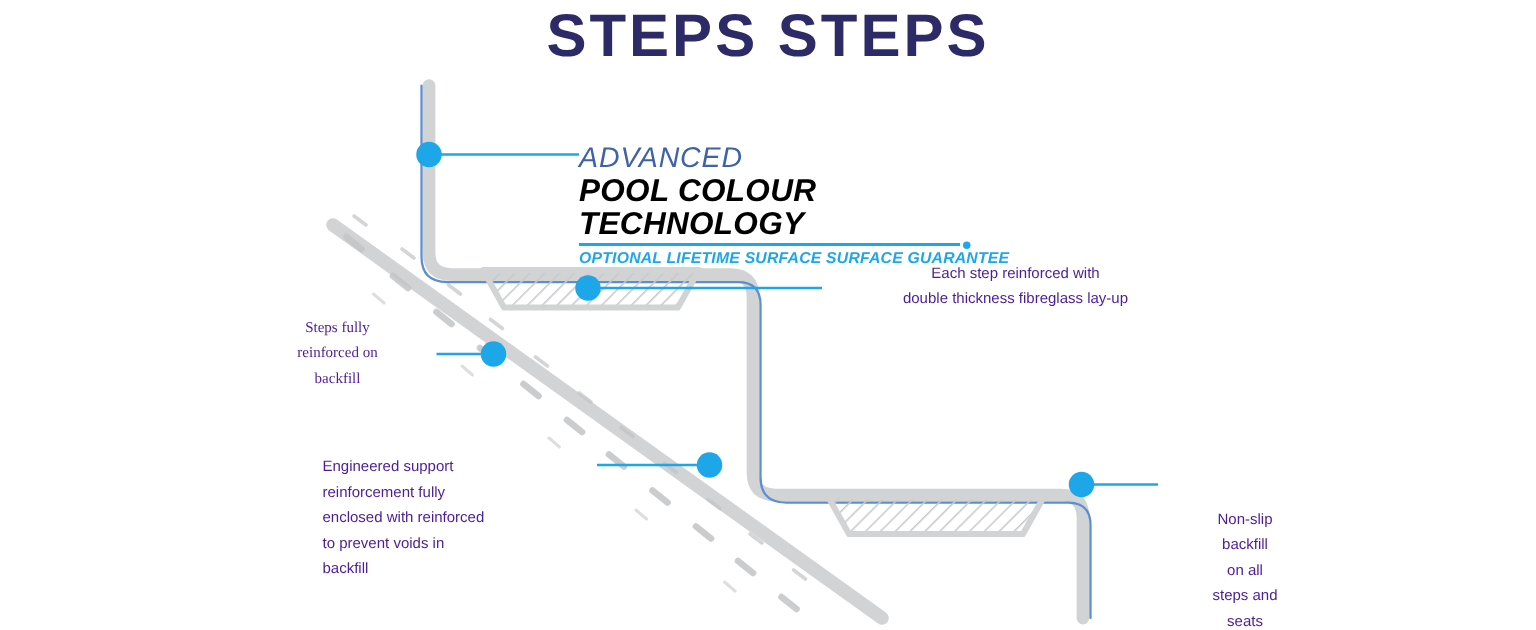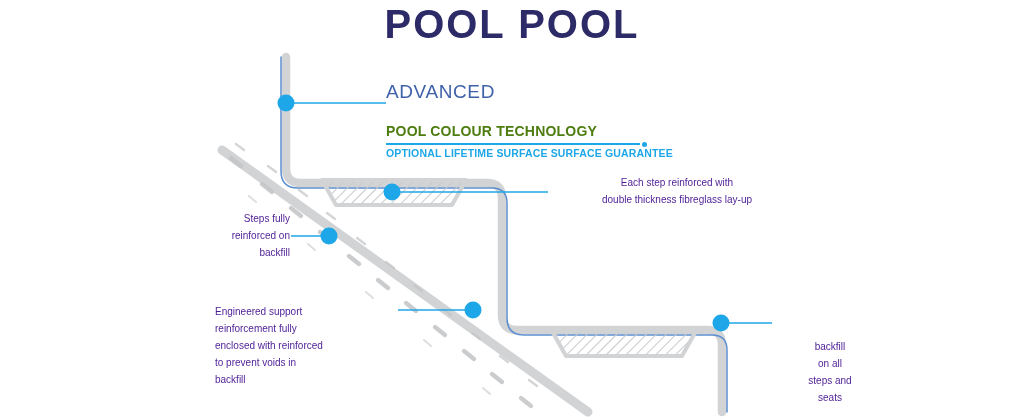--- a/index.html
+++ b/index.html
@@ -38,37 +38,38 @@
   #diagram {
     position: absolute;
     left: 0;
     top: 0;
   }
 
   
   #brand-logo {
     position: absolute;
     left: 386px;
-    top: 82px;
+    top: 96px;
     width: 270px;
+    font-style: italic;
   }
   #brand-line-1 {
     font-size: 19px;
     letter-spacing: 0.6px;
     color: #3f62a9;
     line-height: 20px;
     font-family: "Liberation Sans", "DejaVu Sans", sans-serif;
   }
   #brand-line-2 {
-    font-size: 14px;
+    font-size: 21px;
     font-weight: bold;
     letter-spacing: 0.2px;
-    color: #4d7c0f;
+    color: #000000;
     line-height: 22px;
-    margin-top: 18px;
+    margin-top: 1px;
     font-family: "Liberation Sans", "DejaVu Sans", sans-serif;
   }
   #brand-rule {
     height: 2px;
     background: #1ea7e8;
     width: 254px;
     margin-top: 1px;
     position: relative;
   }
   #brand-rule-dot {
@@ -102,41 +103,42 @@
   #callout-step-reinforced {
     left: 552px;
     top: 174px;
     width: 250px;
     text-align: center;
   }
   #callout-steps-supported {
     left: 160px;
     top: 210px;
     width: 130px;
-    text-align: right;
+    text-align: center;
+    font-family: Liberation Serif, serif;
   }
   #callout-engineered-support {
     left: 215px;
     top: 303px;
     width: 180px;
     text-align: left;
   }
   #callout-non-slip {
     left: 776px;
     top: 338px;
     width: 108px;
     text-align: center;
   }
 </style>
 </head>
 <body>
 
 <div id="stage">
 
-  <div id="page-title">POOL POOL</div>
+  <div id="page-title">STEPS STEPS</div>
 
   <svg id="diagram" width="1024" height="420" viewBox="0 0 1024 420">
     <defs>
 
       <pattern id="hatch" width="7" height="7" patternTransform="rotate(45)" patternUnits="userSpaceOnUse">
         <line x1="0" y1="0" x2="0" y2="7" stroke="#c9cacb" stroke-width="2.1"></line>
       </pattern>
     </defs>
 
     <g>
@@ -259,19 +261,20 @@
 
   <div class="callout" id="callout-engineered-support">
     <div>Engineered support</div>
     <div>reinforcement fully</div>
     <div>enclosed with reinforced</div>
     <div>to prevent voids in</div>
     <div>backfill</div>
   </div>
 
   <div class="callout" id="callout-non-slip">
+    <div>Non-slip</div>
     <div>backfill</div>
     <div>on all</div>
     <div>steps and</div>
     <div>seats</div>
   </div>
 
 </div>
 
 </body></html>

